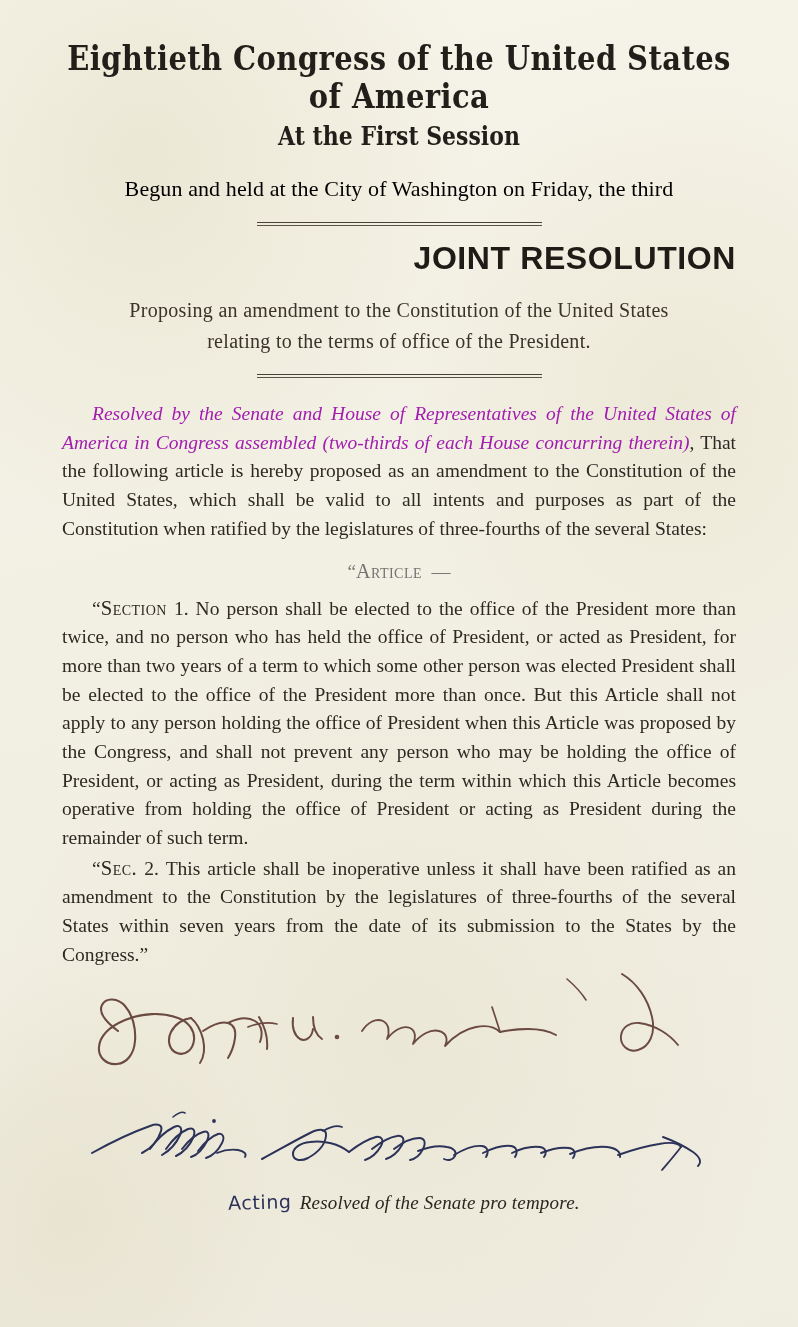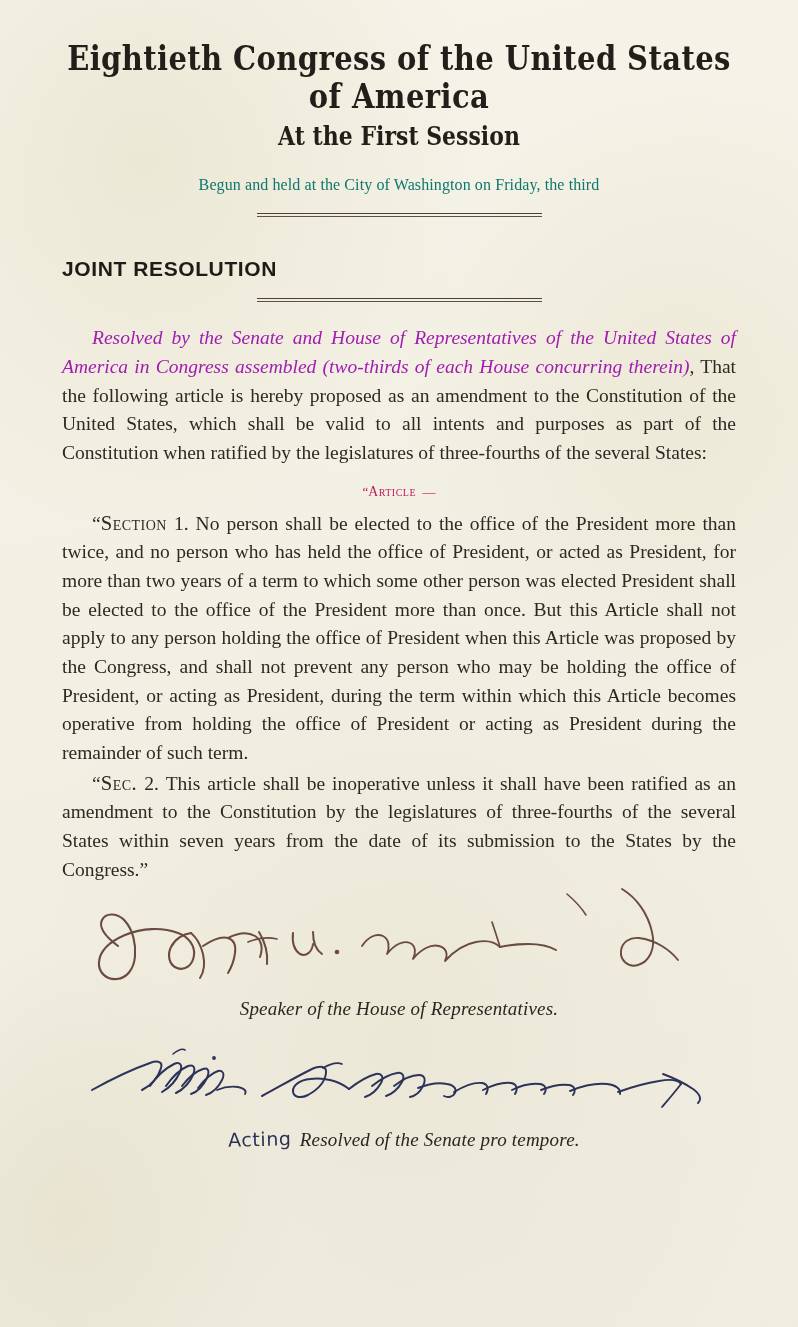--- a/index.html
+++ b/index.html
@@ -59,46 +59,46 @@
     font-size: 22px;
     color: #221e19;
     margin: 14px 0 0 0;
     transform: scaleY(1.16);
     transform-origin: center top;
   }
 
   .convened {
     text-align: center;
     font-family: "Liberation Serif", serif;
-    font-size: 16px;
+    font-size: 22px;
     line-height: 1.45;
-    color: #0f766e;
+    color: #000000;
     margin: 26px 0 0 0;
     letter-spacing: 0.1px;
   }
 
   .rule {
     width: 285px;
     margin: 17px auto 0 auto;
     border: 0;
     border-top: 1.4px solid #4a4238;
     border-bottom: 1.1px solid #5b5247;
     height: 2.2px;
     box-sizing: content-box;
     background: transparent;
   }
 
   .joint-resolution {
-    text-align: left;
+    text-align: right;
     font-family: "Liberation Sans", sans-serif;
     font-weight: 700;
-    font-size: 21px;
+    font-size: 32px;
     letter-spacing: 0.6px;
     color: #1f1b16;
-    margin: 40px 0 0 0;
+    margin: 14px 0 0 0;
   }
 
   .proposing {
     text-align: center;
     font-size: 20px;
     line-height: 1.55;
     color: #3a332a;
     margin: 18px 0 0 0;
     letter-spacing: 0.3px;
   }
@@ -116,22 +116,22 @@
     text-indent: 30px;
   }
   .lead-italic {
     font-style: italic;
     color: #a21caf;
   }
 
   .article-head {
     text-align: center;
     margin: 14px 0 6px 0;
-    font-size: 13px;
-    color: #be185d;
+    font-size: 19px;
+    color: #737373;
   }
   .smallcaps {
     font-variant: small-caps;
     font-size: 1.06em;
     letter-spacing: 0.5px;
   }
 
   .sec {
     margin-top: 4px;
   }
@@ -180,20 +180,24 @@
   <div class="gothic-sub">At the First Session</div>
 
   <div class="convened">
     <span>Begun and held at the City of Washington on Friday, the third</span><br>
   </div>
 
   <hr class="rule">
 
   <div class="joint-resolution">JOINT RESOLUTION</div>
 
+  <div class="proposing">
+    <span>Proposing an amendment to the Constitution of the United States</span><br>
+    <span>relating to the terms of office of the President.</span>
+  </div>
 
   <hr class="rule">
 
   <div class="body-block">
 
     <p><span class="lead-italic">Resolved by the Senate and House of Representatives of the United States of America in Congress assembled (two-thirds of each House concurring therein)</span><span>, That the following article is hereby proposed as an amendment to the Constitution of the United States, which shall be valid to all intents and purposes as part of the Constitution when ratified by the legislatures of three-fourths of the several States:</span></p>
 
     <div class="article-head"><span>“</span><span class="smallcaps">Article</span>&nbsp;&nbsp;<span>—</span></div>
 
     <p class="sec"><span>“</span><span class="smallcaps">Section</span>&nbsp;<span>1.</span>&nbsp;<span>No person shall be elected to the office of the President more than twice, and no person who has held the office of President, or acted as President, for more than two years of a term to which some other person was elected President shall be elected to the office of the President more than once. But this Article shall not apply to any person holding the office of President when this Article was proposed by the Congress, and shall not prevent any person who may be holding the office of President, or acting as President, during the term within which this Article becomes operative from holding the office of President or acting as President during the remainder of such term.</span></p>
@@ -218,21 +222,20 @@
             <path d="M186 56 C196 52 206 51 215 53" stroke-width="1.7"></path>
             <path d="M231 47 C230 56 232 64 238 68 C244 71 250 66 251 58" stroke-width="2.0"></path>
             <path d="M251 46 C251 56 254 64 260 68" stroke-width="2.0"></path>
             <circle cx="275" cy="66" r="2.3" fill="#6b4a42" stroke="none"></circle>
             <path d="M300 60 C306 51 314 47 321 50 C327 53 328 61 325 68 C332 59 341 54 348 57 C354 60 354 67 351 73 C359 63 369 58 377 60 C385 62 386 69 383 75 C392 65 403 58 414 56 C424 54 433 56 438 61" stroke-width="1.9"></path>
             <path d="M430 36 C433 45 436 54 438 61" stroke-width="1.7"></path>
             <path d="M438 61 C447 59 457 58 466 58 C477 58 487 60 494 64" stroke-width="1.9"></path>
           </g>
         </svg>
       </div>
-      <div class="sig-caption">Speaker of the House of Representatives.</div>
     </div>
 
     <div class="sig-block" style="margin-top:22px;">
       <div class="sig-svg-wrap">
         <svg width="690" height="82" viewBox="0 0 690 82" fill="none" aria-hidden="true">
           <g stroke="#2d3258" fill="none" stroke-linecap="round" stroke-linejoin="round">
             <path d="M111 12 C116 8 120 6 123 8" stroke-width="1.6"></path>
             <circle cx="152" cy="16" r="1.9" fill="#2d3258" stroke="none"></circle>
             <path d="M30 48 C48 38 68 28 88 21 C96 18 101 20 99 26 C96 36 88 44 80 48" stroke-width="2.0"></path>
             <path d="M88 44 C95 34 104 26 112 22 C118 19 121 23 118 30 C114 39 107 46 100 50" stroke-width="2.0"></path>

